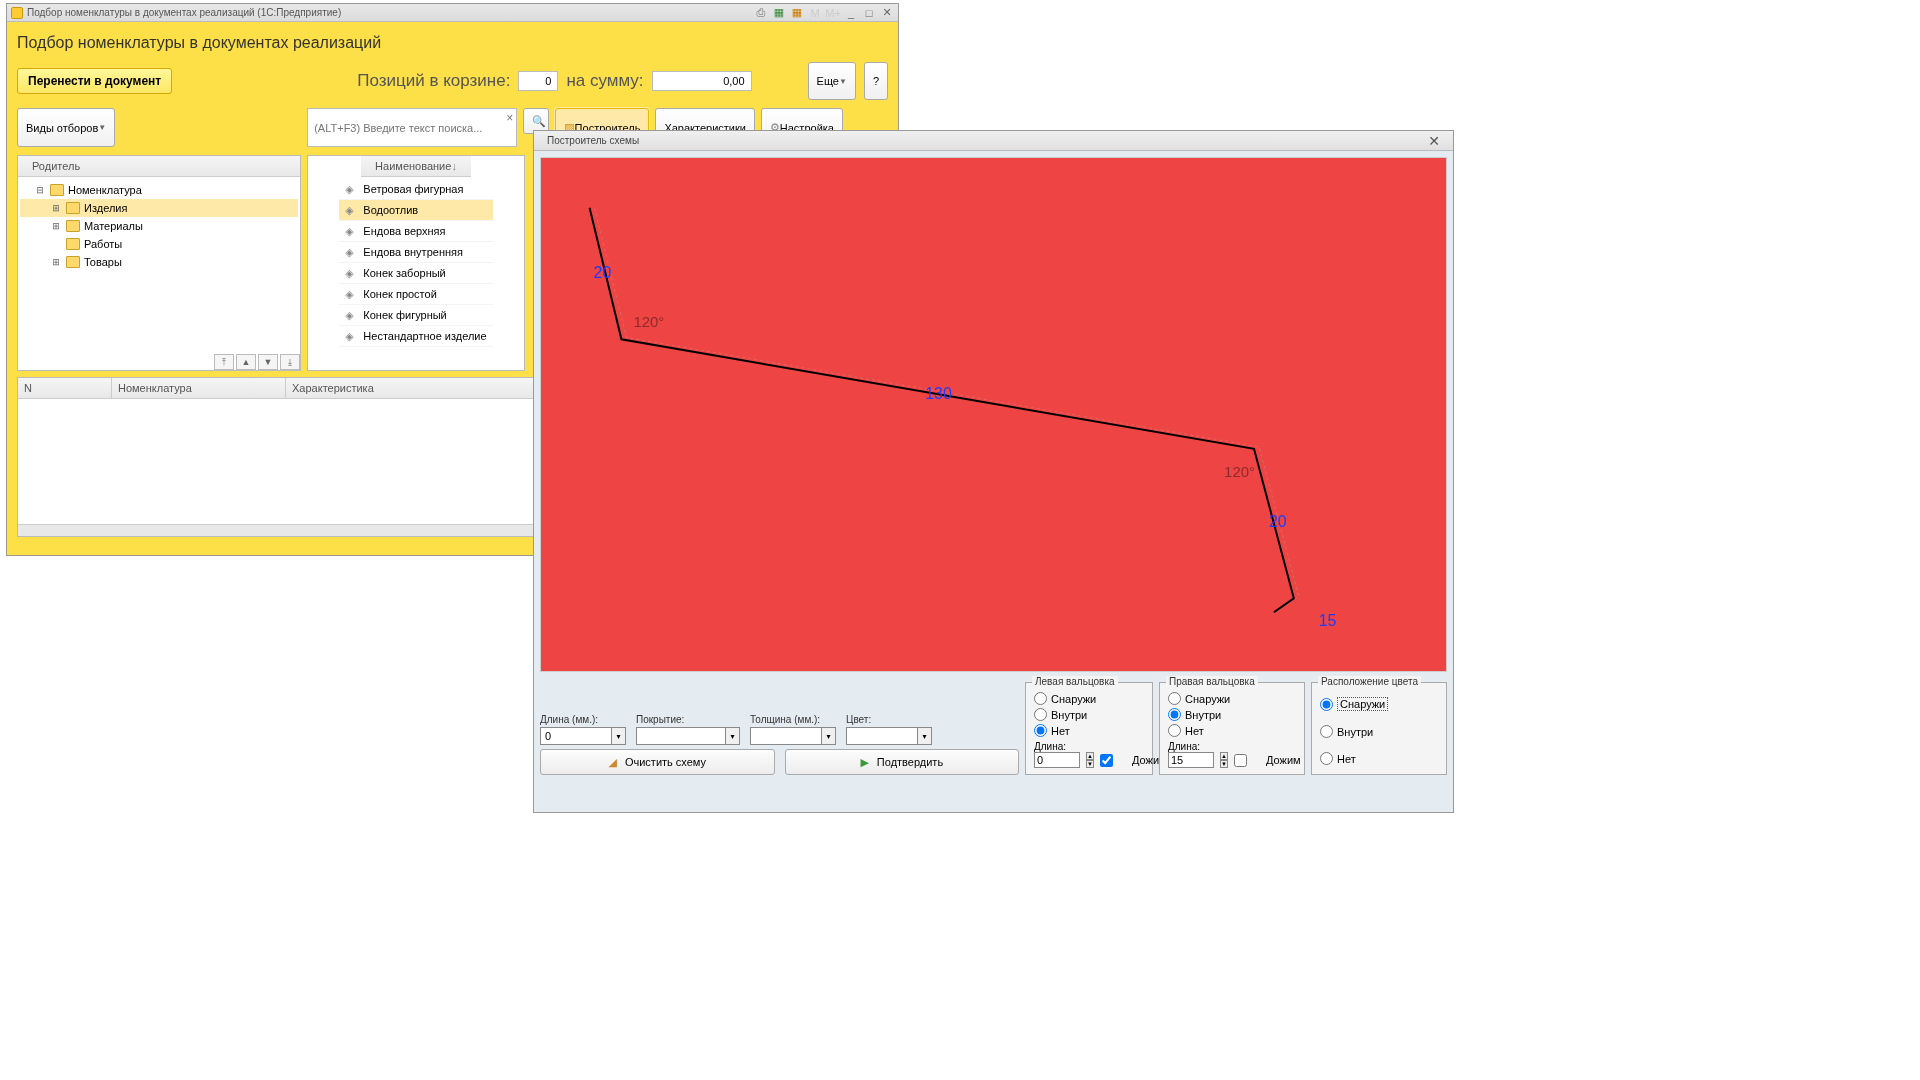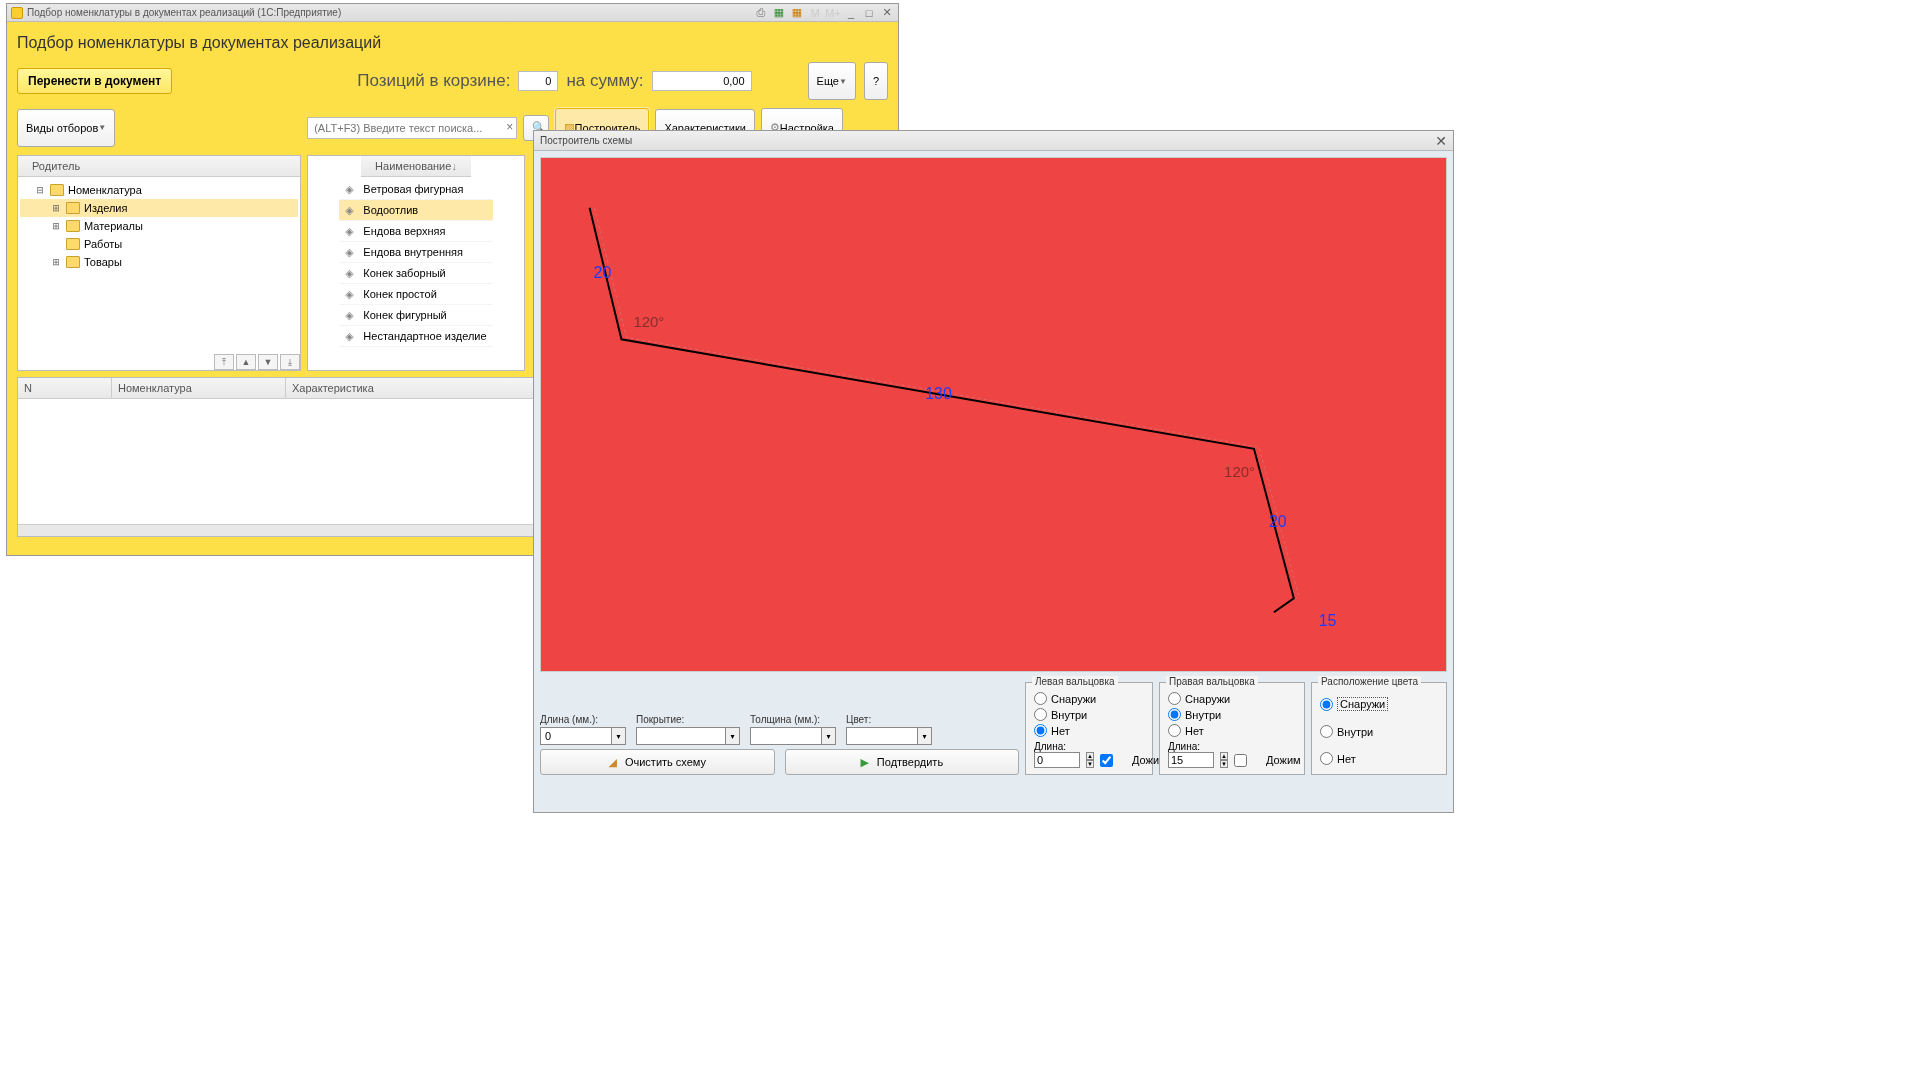--- a/index.html
+++ b/index.html
@@ -18,21 +18,21 @@
 
 .toolbar-row { display: flex; align-items: center; gap: 8px; margin-bottom: 8px; }
 .btn-yellow { background: linear-gradient(#fff799,#ffe766); border: 1px solid #d4a900; border-radius: 3px; padding: 5px 10px; font-size: 12px; font-weight: bold; cursor: pointer; }
 .toolbar-spacer { flex: 1; }
 .lbl { color: #555; font-size: 17px; }
 .num-box { border: 1px solid #bbb; padding: 3px 6px; min-width: 40px; text-align: right; background: #fff; }
 .num-box.wide { min-width: 100px; }
 .btn-plain { background: linear-gradient(#fff,#f0f0f0); border: 1px solid #aaa; border-radius: 3px; padding: 12px 8px; cursor: pointer; display: inline-flex; align-items: center; font-size: 11px; }
 .btn-plain .caret { font-size: 8px; color: #666; }
 
-.toolbar-row2 { display: flex; align-items: center; gap: 6px; margin-bottom: 8px; }
+.toolbar-row2 { display: flex; gap: 6px; margin-bottom: 8px; }
 .search-box { position: relative; flex: 0 0 210px; display: flex; }
 .search-box input { flex: 1; border: 1px solid #bbb; padding: 4px 20px 4px 6px; color: #999; font-size: 11px; }
 .search-box .x { position: absolute; right: 4px; top: 3px; color: #777; cursor: pointer; font-size: 12px; }
 .btn-search { width: 26px; height: 24px; }
 .btn-active { background: #ffe9a8; border: 1px solid #e8b800; box-shadow: 0 0 0 1px #ffe9a8; }
 
 
 .panels-row { display: flex; gap: 6px; height: 216px; }
 .panel { border: 1px solid #bbb; background: #fff; display: flex; flex-direction: column; }
 .panel-left { width: 284px; }
@@ -58,21 +58,21 @@
 
 
 .bottom-table { margin-top: 6px; border: 1px solid #bbb; height: 160px; display: flex; flex-direction: column; }
 .bt-header { display: flex; background: linear-gradient(#f5f5f5,#e8e8e8); border-bottom: 1px solid #ccc; }
 .bt-header div { padding: 4px 6px; border-right: 1px solid #ccc; color: #555; }
 .bt-body { flex: 1; background: #fff; }
 .bt-scroll { height: 12px; background: #e8e8e8; border-top: 1px solid #ccc; }
 
 
 .builder { position: absolute; left: 533px; top: 130px; width: 921px; height: 683px; background: #e4ecf2; border: 1px solid #999; }
-.builder-title { height: 20px; background: linear-gradient(#f0f0f0,#e0e0e0); border-bottom: 1px solid #bbb; display: flex; align-items: center; padding: 0 6px; }
+.builder-title { height: 20px; background: linear-gradient(#f0f0f0,#e0e0e0); border-bottom: 1px solid #bbb; display: flex; align-items: center; padding: 0 13px; }
 .builder-title .t { font-size: 10px; color: #444; flex: 1; }
 .builder-title .close { font-size: 14px; color: #555; cursor: pointer; }
 .canvas { margin: 6px; background: #ef4444; border: 1px solid #ccc; height: 515px; position: relative; }
 .canvas svg { width: 100%; height: 100%; }
 .ann-blue { fill: #1a3cff; font-size: 16px; font-family: Arial; }
 .ann-red { fill: #8b2c2c; font-size: 15px; font-family: Arial; }
 
 .builder-bottom { display: flex; padding: 4px 6px 6px 6px; gap: 6px; align-items: stretch; }
 .bb-left { flex: 1; display: flex; flex-direction: column; justify-content: flex-end; }
 .field-row { display: flex; gap: 10px; margin-bottom: 4px; }

